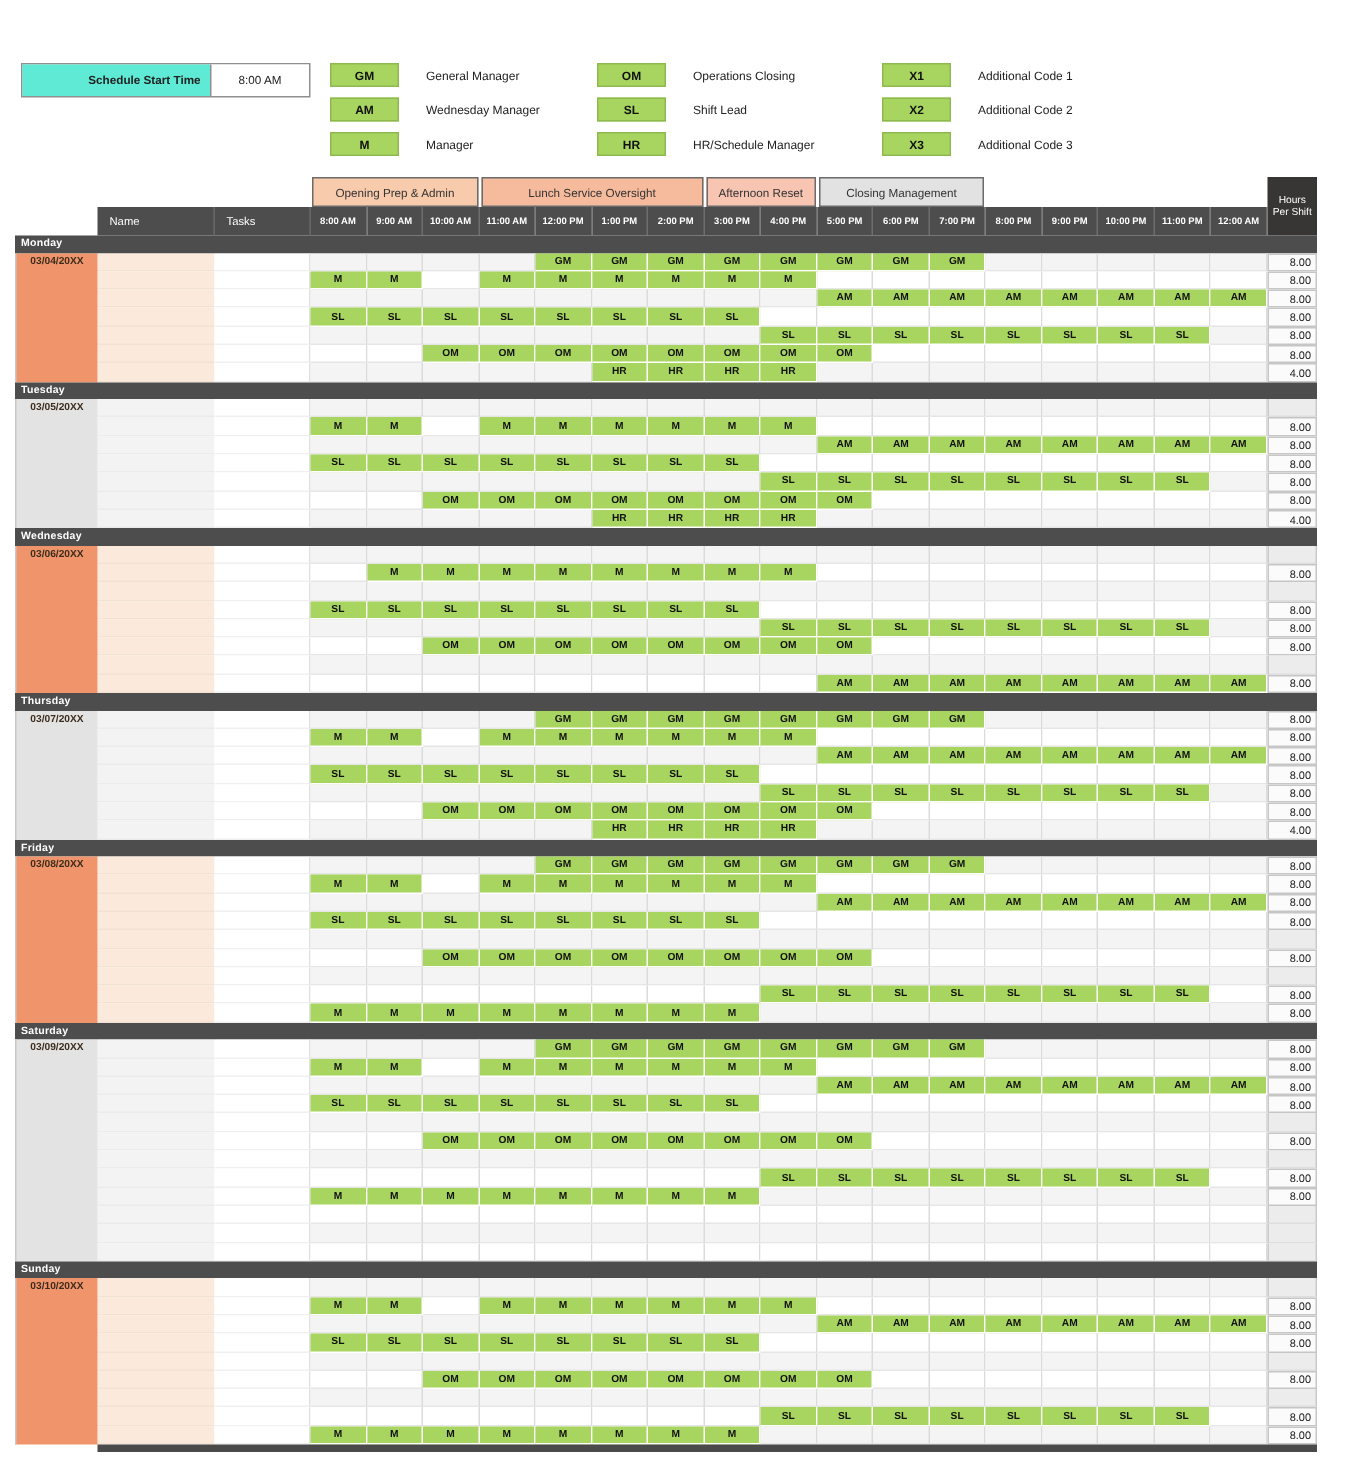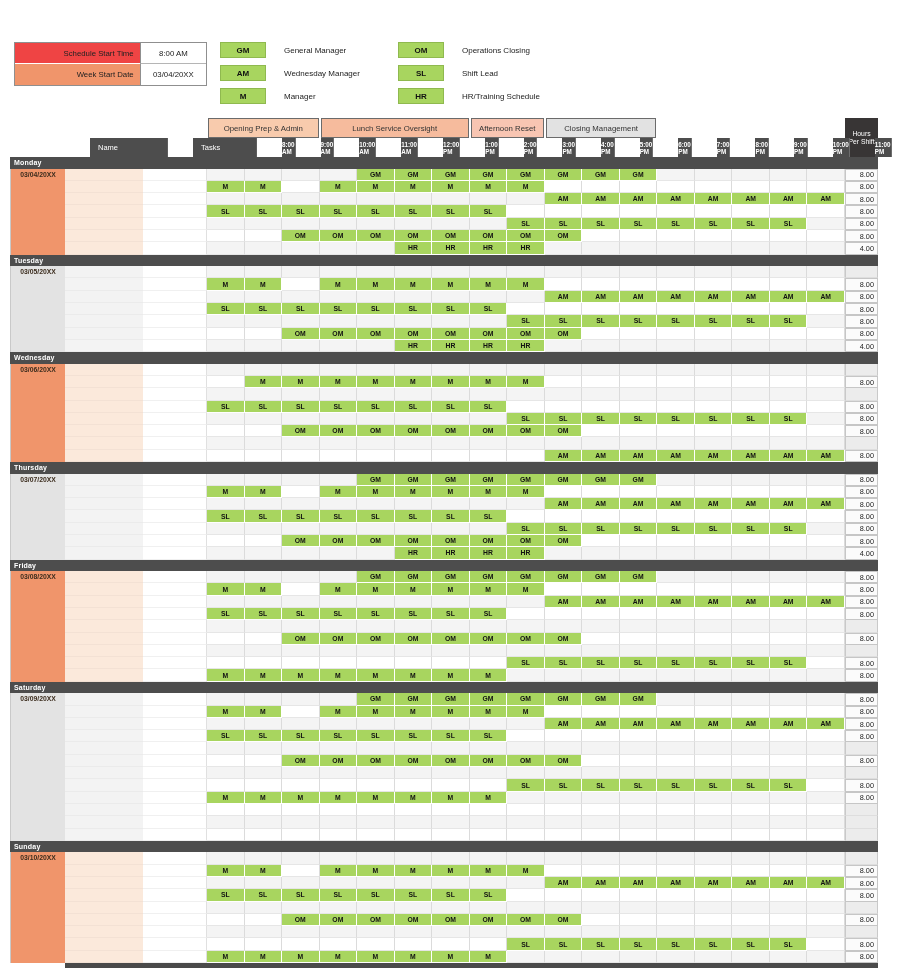--- a/index.html
+++ b/index.html
@@ -23,21 +23,21 @@
   .lg1 { left:220px; } .lg2 { left:398px; } .lg3 { left:588px; }
   .lg-row { display:flex; align-items:center; height:16px; margin-bottom:7px; }
   .lg-chip { width:46px; height:16px; display:flex; align-items:center; justify-content:center; font-size:8px; font-weight:bold; color:#111; border:1px solid #8fb94f; }
   .lg-label { margin-left:18px; font-size:8px; color:#222; white-space:nowrap; }
 
   
   .table { position:absolute; left:10px; top:118px; width:868px; }
   .phase-row { position:absolute; left:197px; top:0; width:638px; height:20px; display:grid; grid-template-columns:repeat(17,1fr); }
   .phase { margin:0 1px; border:1px solid #6b6b6b; display:flex; align-items:center; justify-content:center; font-size:7.8px; color:#333; white-space:nowrap; overflow:hidden; }
   .hours-hdr { position:absolute; left:835px; top:0; width:33px; height:39px; background:#383535; color:#fff; display:flex; flex-direction:column; align-items:center; justify-content:center; font-size:6.8px; line-height:8px; text-align:center; }
-  .header-row { position:absolute; left:0; top:20px; width:868px; height:19px; display:grid; grid-template-columns:55px 78px 64px repeat(17,1fr) 33px;gap:25px; }
+  .header-row { position:absolute; left:0; top:20px; width:868px; height:19px; display:grid; grid-template-columns:55px 78px 64px repeat(17,1fr) 33px; }
   .hd-spacer { background:transparent; }
   .hd-cell { background:#4d4d4d; color:#fff; display:flex; align-items:center; }
   .hd-name, .hd-tasks { font-size:7.5px; padding-left:8px; border-right:1px solid #5e5e5e; }
   .hd-time { font-size:6.3px; font-weight:bold; justify-content:center; border-right:1px solid rgba(255,255,255,.18); }
 
   .days { position:absolute; left:0; top:39px; width:868px; }
   .day { position:relative; }
   .band { height:11.5px; background:#4d4d4d; display:flex; align-items:center; }
   .band-label { color:#fff; font-size:7px; font-weight:bold; padding-left:4px; letter-spacing:.2px; }
   .rows { position:relative; padding-left:55px; }
@@ -53,26 +53,22 @@
 
   .bottom-bar { position:absolute; left:65px; top:963px; width:813px; height:4.5px; background:#4a4a4a; }
 </style>
 </head>
 <body>
 
 <div class="canvas">
 
   <div class="settings">
       <div class="set-row">
-        <div class="set-label" style="background: #ef4444;">Schedule Start Time</div>
+        <div class="set-label" style="background: #5eead4; font-weight: bold;">Schedule Start Time</div>
         <div class="set-value">8:00 AM</div>
-      </div>
-      <div class="set-row">
-        <div class="set-label" style="background: rgb(240, 149, 107);">Week Start Date</div>
-        <div class="set-value">03/04/20XX</div>
       </div>
     </div>
 
   <div class="legend">
       <div class="lg-col lg1">
         <div class="lg-row">
           <div class="lg-chip" style="background: rgb(168, 213, 95);">GM</div>
           <div class="lg-label">General Manager</div>
         </div>
         <div class="lg-row">
@@ -88,21 +84,35 @@
         <div class="lg-row">
           <div class="lg-chip" style="background: rgb(168, 213, 95);">OM</div>
           <div class="lg-label">Operations Closing</div>
         </div>
         <div class="lg-row">
           <div class="lg-chip" style="background: rgb(168, 213, 95);">SL</div>
           <div class="lg-label">Shift Lead</div>
         </div>
         <div class="lg-row">
           <div class="lg-chip" style="background: rgb(168, 213, 95);">HR</div>
-          <div class="lg-label">HR/Training Schedule</div>
+          <div class="lg-label">HR/Schedule Manager</div>
+        </div>
+      </div>
+      <div class="lg-col lg3">
+        <div class="lg-row">
+          <div class="lg-chip" style="background: rgb(168, 213, 95);">X1</div>
+          <div class="lg-label">Additional Code 1</div>
+        </div>
+        <div class="lg-row">
+          <div class="lg-chip" style="background: rgb(168, 213, 95);">X2</div>
+          <div class="lg-label">Additional Code 2</div>
+        </div>
+        <div class="lg-row">
+          <div class="lg-chip" style="background: rgb(168, 213, 95);">X3</div>
+          <div class="lg-label">Additional Code 3</div>
         </div>
       </div>
     </div>
 
   <div class="table">
     <div class="phase-row">
         <div class="phase" style="grid-column: span 3; background: rgb(248, 203, 173);">Opening Prep &amp; Admin</div>
         <div class="phase" style="grid-column: span 4; background: rgb(246, 187, 157);">Lunch Service Oversight</div>
         <div class="phase" style="grid-column: span 2; background: rgb(248, 197, 178);">Afternoon Reset</div>
         <div class="phase" style="grid-column: span 3; background: rgb(226, 226, 226);">Closing Management</div>

